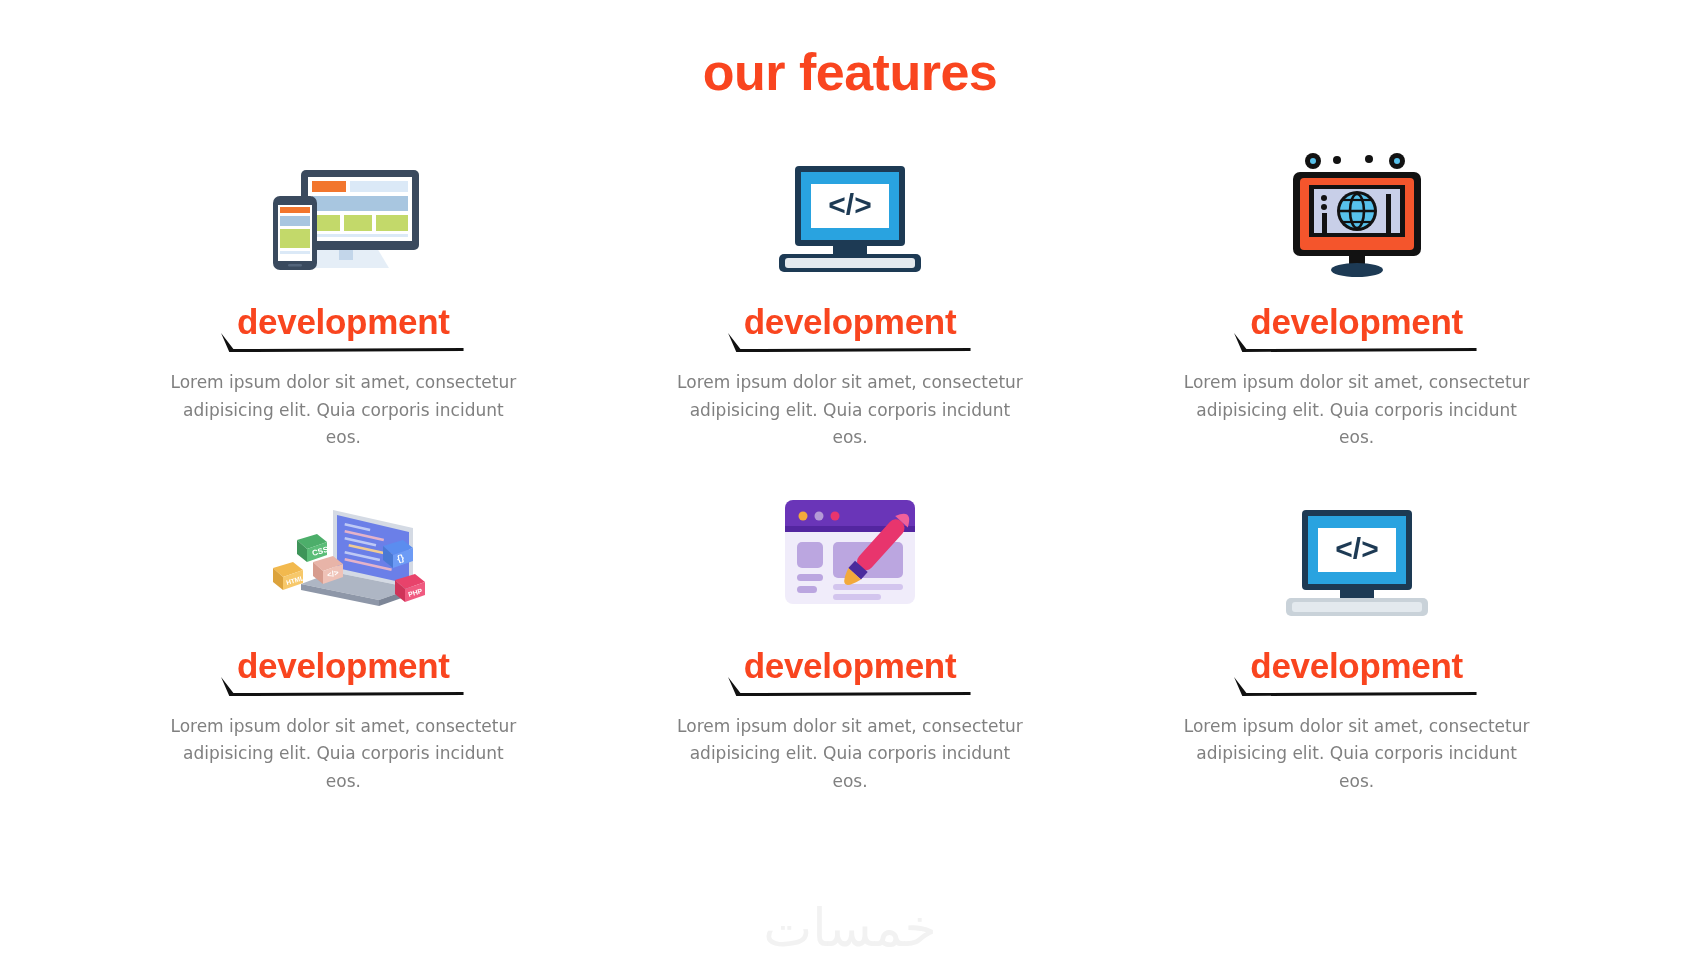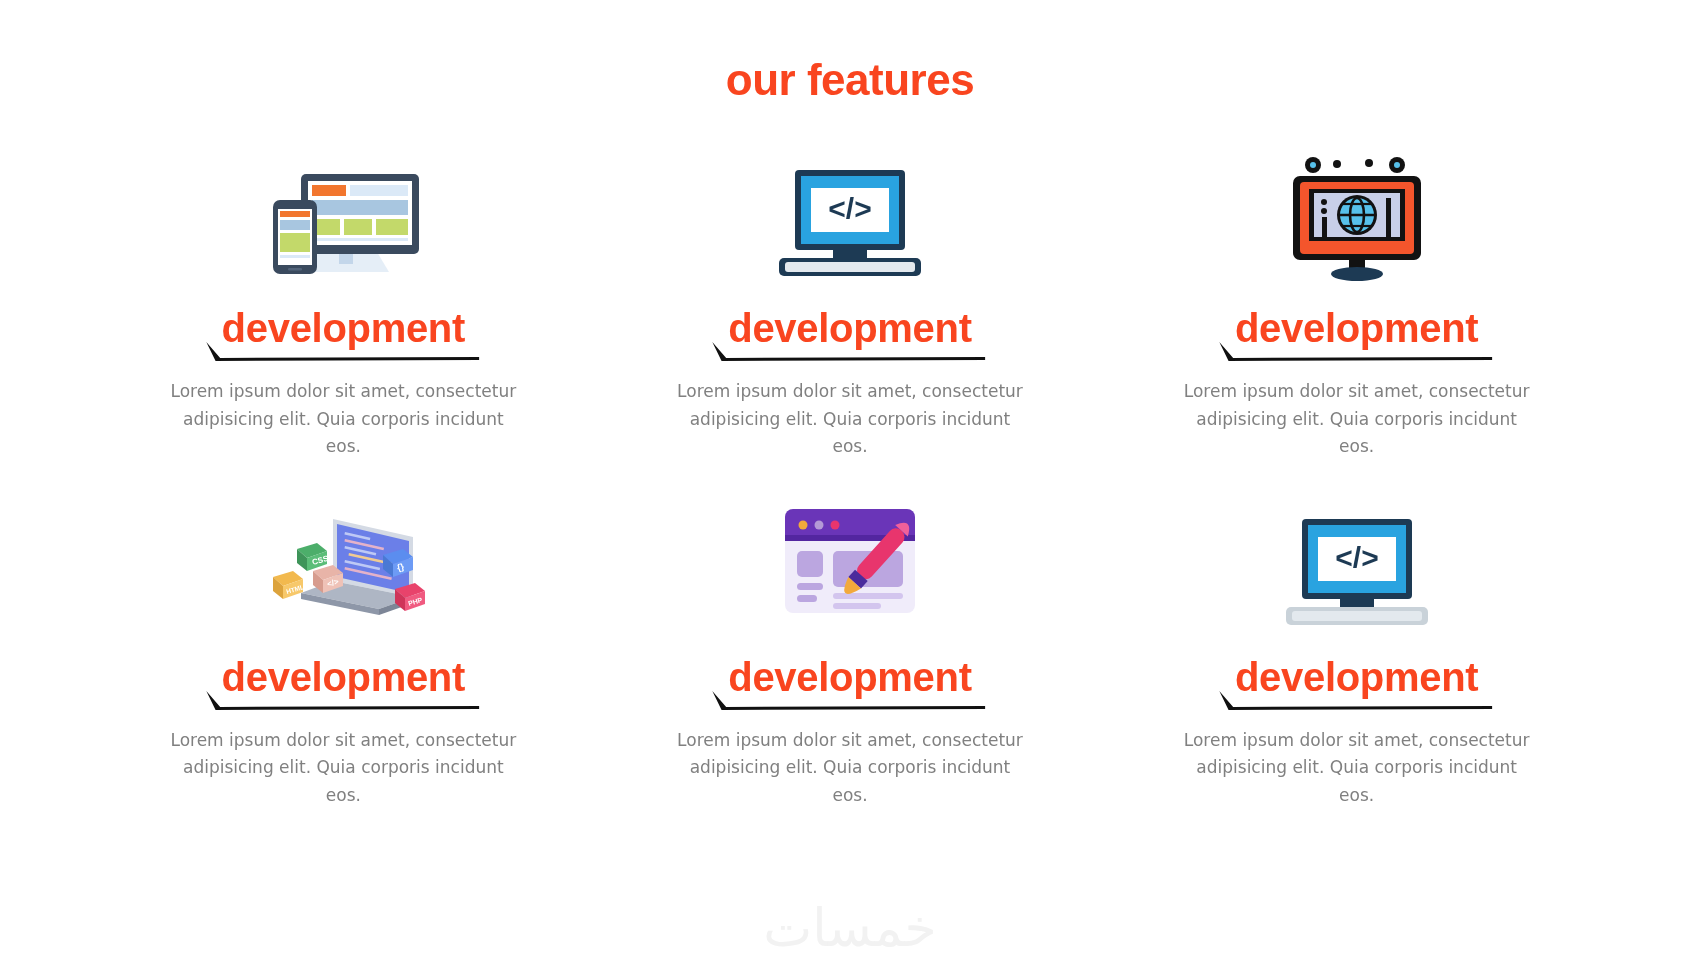--- a/index.html
+++ b/index.html
@@ -15,25 +15,25 @@
   .page {
     position: relative;
     width: 1700px;
     height: 970px;
     background: #ffffff;
   }
 
   
   .section-title {
     text-align: center;
-    font-size: 44px;
+    font-size: 52px;
     font-weight: bold;
     color: #f9451f;
     letter-spacing: -0.5px;
-    padding-top: 58px;
+    padding-top: 46px;
     line-height: 1;
   }
 
   
   .features-grid {
     display: grid;
     grid-template-columns: repeat(3, 1fr);
     grid-template-rows: repeat(2, 1fr);
     width: 1520px;
     margin: 0 auto;
@@ -57,21 +57,21 @@
     margin-bottom: 24px;
   }
 
   
   .card-title-wrap {
     position: relative;
     display: inline-block;
     padding-bottom: 16px;
   }
   .card-title {
-    font-size: 40px;
+    font-size: 35px;
     font-weight: bold;
     color: #f9451f;
     letter-spacing: -0.3px;
     line-height: 1;
     position: relative;
     z-index: 2;
     text-align: center;
   }
   .underline-svg {
     position: absolute;

